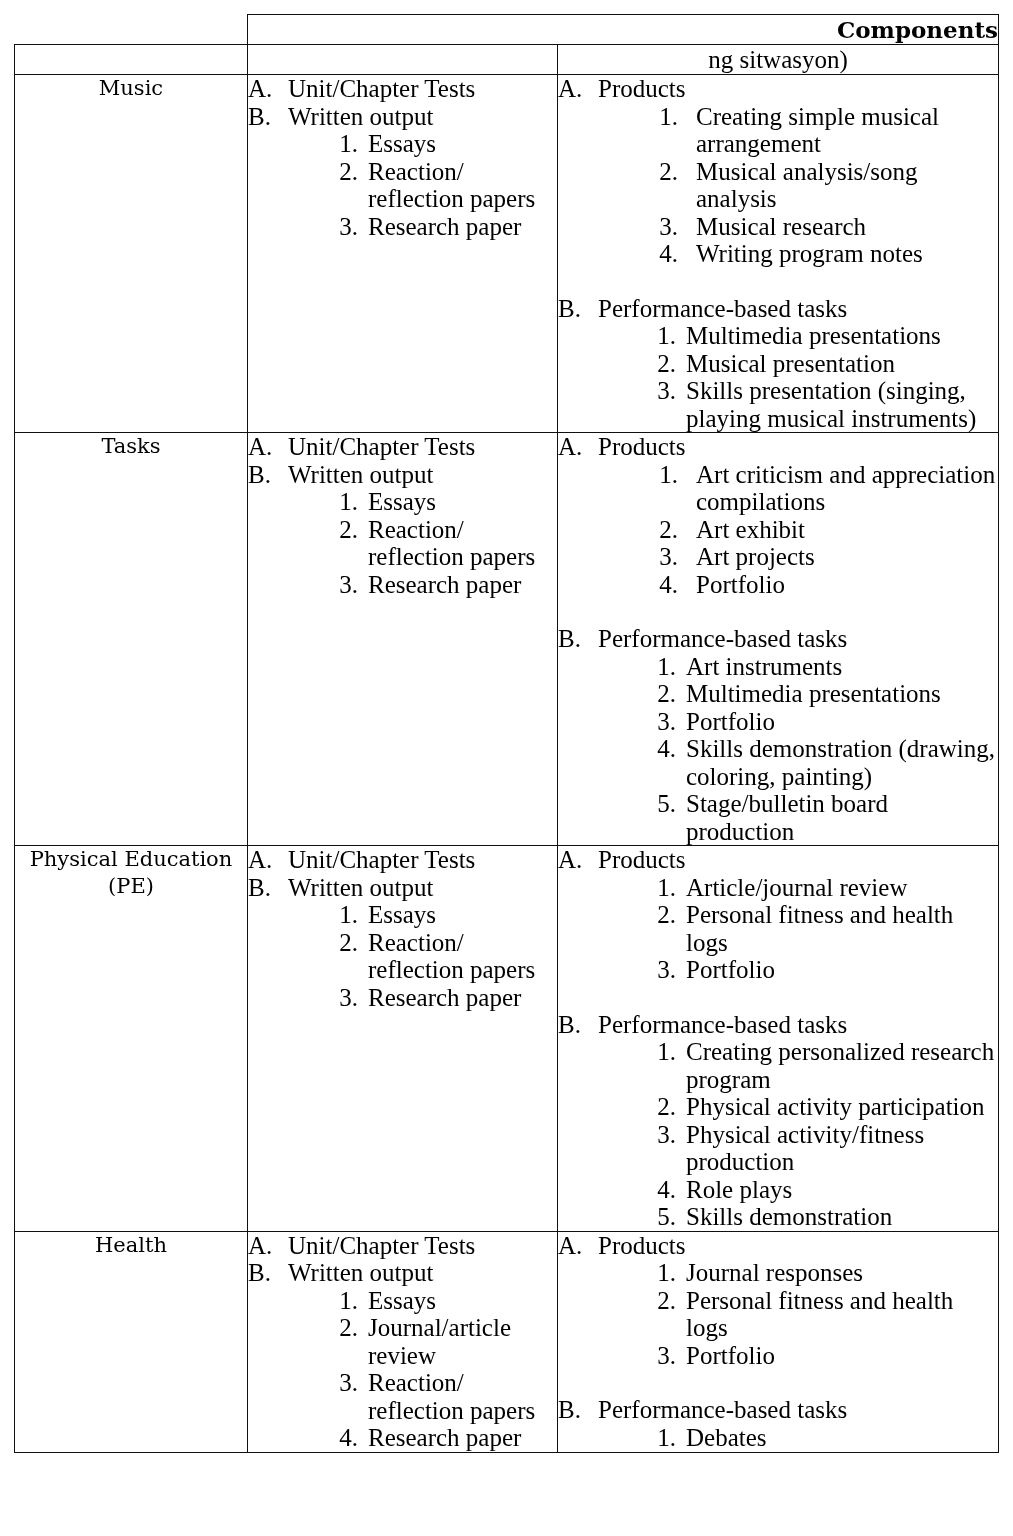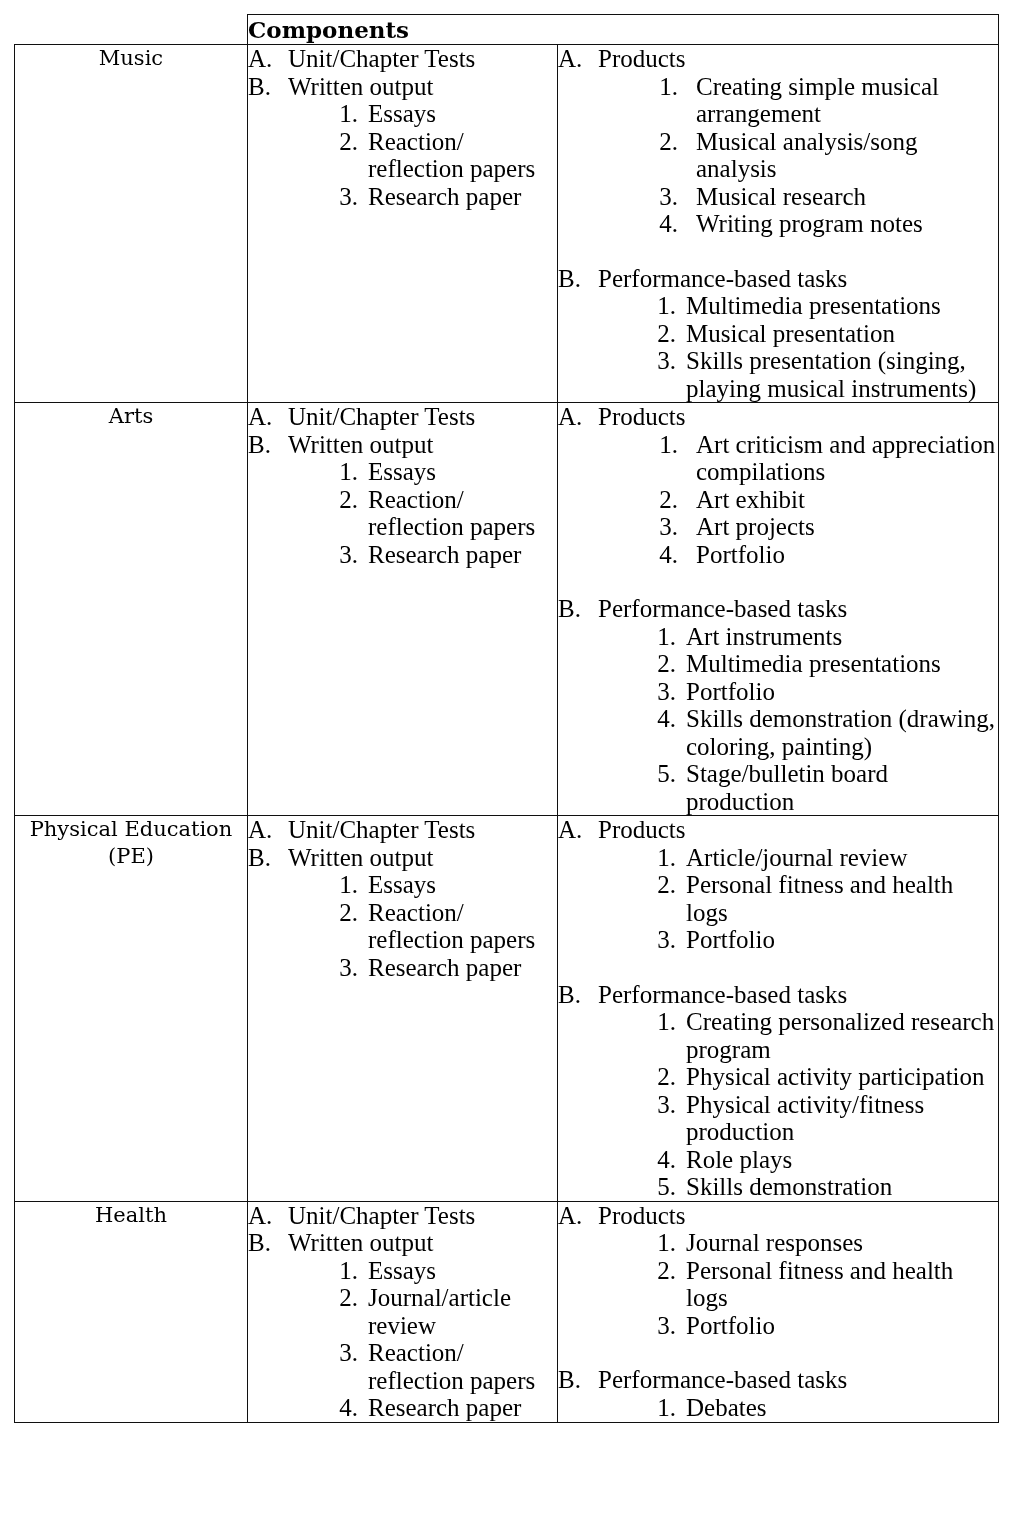--- a/index.html
+++ b/index.html
@@ -44,21 +44,21 @@
   
   .hdr-shade {
     background-color: #e3e3e3;
     background-image:
       repeating-linear-gradient(0deg, rgba(0,0,0,0.13) 0 1px, rgba(0,0,0,0) 1px 2px),
       repeating-linear-gradient(90deg, rgba(0,0,0,0.13) 0 1px, rgba(0,0,0,0) 1px 2px);
   }
   .hdr-blank { border-left: none !important; border-top: none !important; }
 
   .hdr-cell {
-    text-align: left;
+    text-align: right;
     font-weight: bold;
     font-size: 25px;
     line-height: 29px;
     height: 29px;
     padding: 0 2px;
     white-space: nowrap;
   }
   .hdr-cell.components { font-family: "DejaVu Serif", "Liberation Serif", serif; font-size: 23px; letter-spacing: 0px; }
   .hdr-cell.sub { font-size: 25px; font-weight: normal; }
   .hdr-cell.area-label { font-family: "DejaVu Serif", "Liberation Serif", serif; font-size: 21px; font-weight: bold; }
@@ -132,20 +132,25 @@
       <col class="c-pt">
     </colgroup>
     <tbody>
 
       <tr>
         <td class="hdr-blank"></td>
         <td class="hdr-cell components hdr-shade" colspan="2">Components</td>
       </tr>
 
 
+      <tr>
+        <td class="cont-cell"></td>
+        <td class="cont-cell"></td>
+        <td class="cont-cell">ng sitwasyon)</td>
+      </tr>
 
     <tr>
           <td class="area-cell">Music</td>
           <td class="list-cell ww">
             <ul class="lvl1">
               <li><span class="mk">A.</span><span>Unit/Chapter Tests</span></li>
               <li><span class="mk">B.</span><span>Written output</span><ul class="lvl2 ">
                   <li><span class="mk">1.</span><span>Essays</span></li>
                   <li><span class="mk">2.</span><span>Reaction/ reflection papers</span></li>
                   <li><span class="mk">3.</span><span>Research paper</span></li>
@@ -163,21 +168,21 @@
               <div class="group-gap"></div>
               <li><span class="mk">B.</span><span>Performance-based tasks</span><ul class="lvl2 narrow">
                   <li><span class="mk">1.</span><span>Multimedia presentations</span></li>
                   <li><span class="mk">2.</span><span>Musical presentation</span></li>
                   <li><span class="mk">3.</span><span>Skills presentation (singing, playing musical instruments)</span></li>
                 </ul></li>
             </ul>
           </td>
         </tr>
         <tr>
-          <td class="area-cell">Arts</td>
+          <td class="area-cell">Tasks</td>
           <td class="list-cell ww">
             <ul class="lvl1">
               <li><span class="mk">A.</span><span>Unit/Chapter Tests</span></li>
               <li><span class="mk">B.</span><span>Written output</span><ul class="lvl2 ">
                   <li><span class="mk">1.</span><span>Essays</span></li>
                   <li><span class="mk">2.</span><span>Reaction/ reflection papers</span></li>
                   <li><span class="mk">3.</span><span>Research paper</span></li>
                 </ul></li>
             </ul>
           </td>

